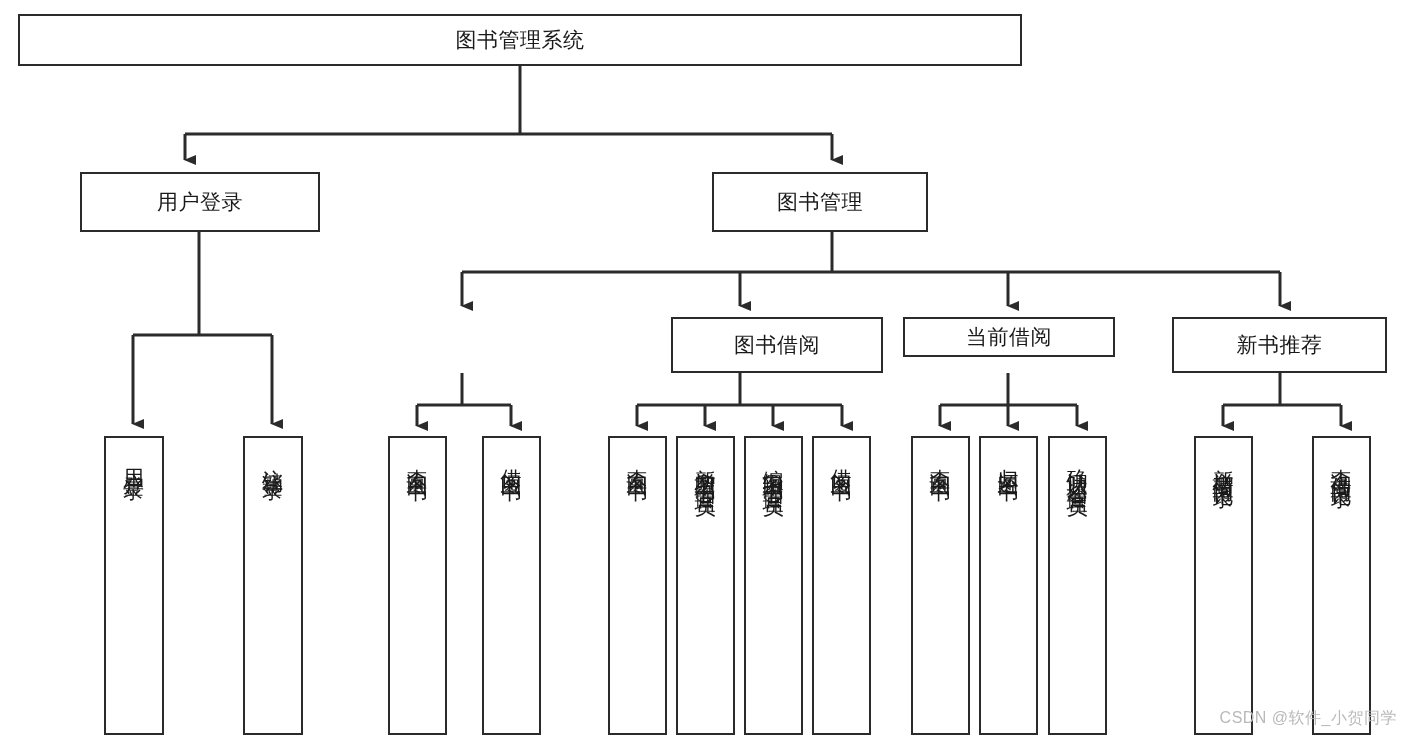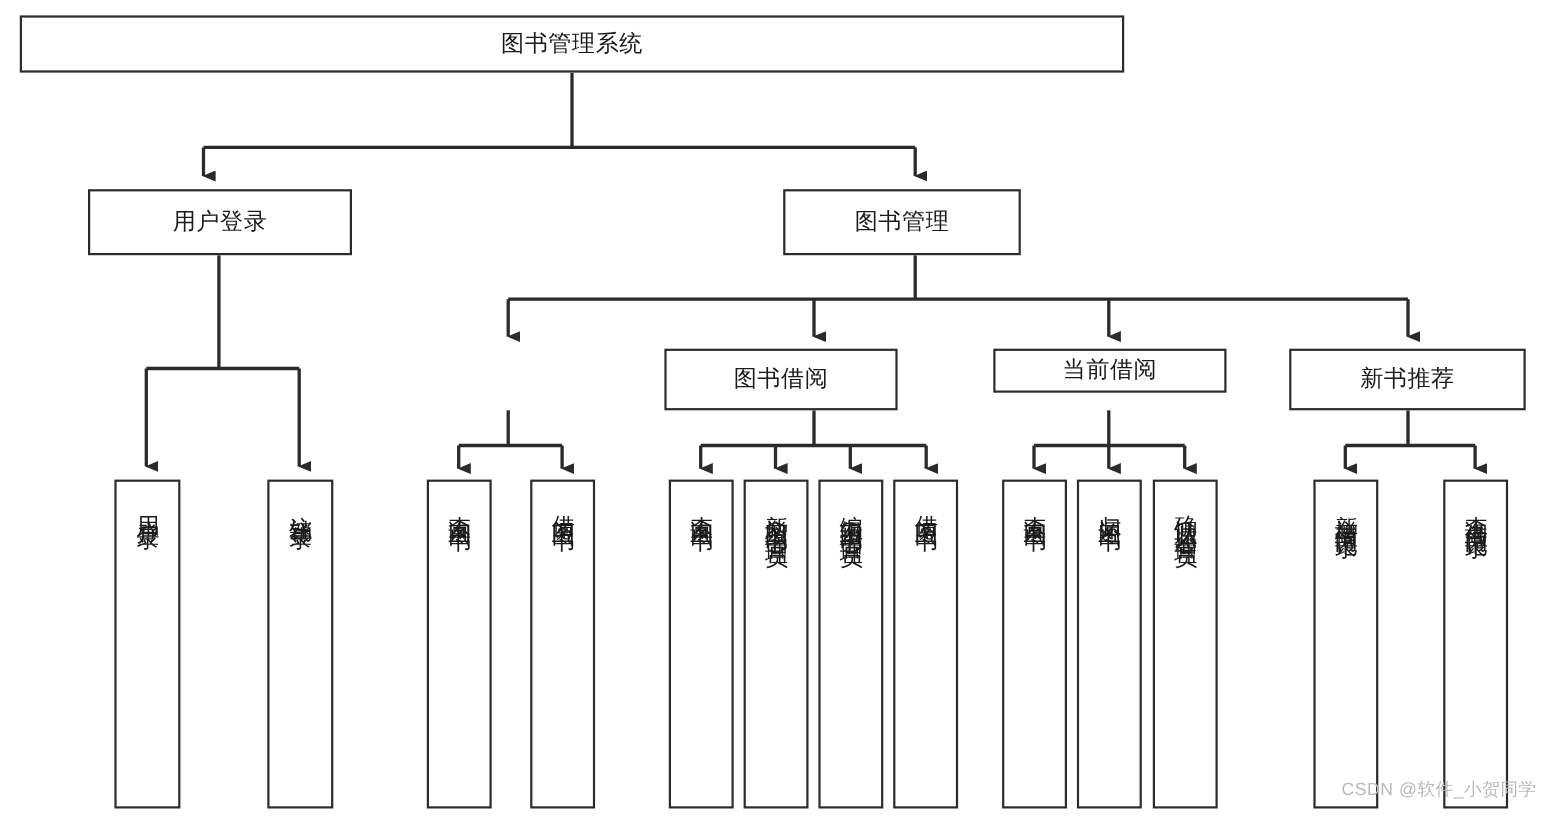--- a/index.html
+++ b/index.html
@@ -128,21 +128,21 @@
     <span class="node-label">图书管理系统</span>
   </div>
 
   <div class="node-box" style="left:80px; top:172px; width:240px; height:60px;">
     <span class="node-label">用户登录</span>
   </div>
   <div class="node-box" style="left:712px; top:172px; width:216px; height:60px;">
     <span class="node-label">图书管理</span>
   </div>
 
-  <div class="node-box" style="left:604px; top:317px; width:212px; height:56px;">
+  <div class="node-box" style="left:671px; top:317px; width:212px; height:56px;">
     <span class="node-label">图书借阅</span>
   </div>
   <div class="node-box" style="left:903px; top:317px; width:212px; height:40px;">
     <span class="node-label">当前借阅</span>
   </div>
   <div class="node-box" style="left:1172px; top:317px; width:215px; height:56px;">
     <span class="node-label">新书推荐</span>
   </div>
 
   <div class="node-box leaf-node" style="left:104px; top:436px; width:60px; height:299px;">

